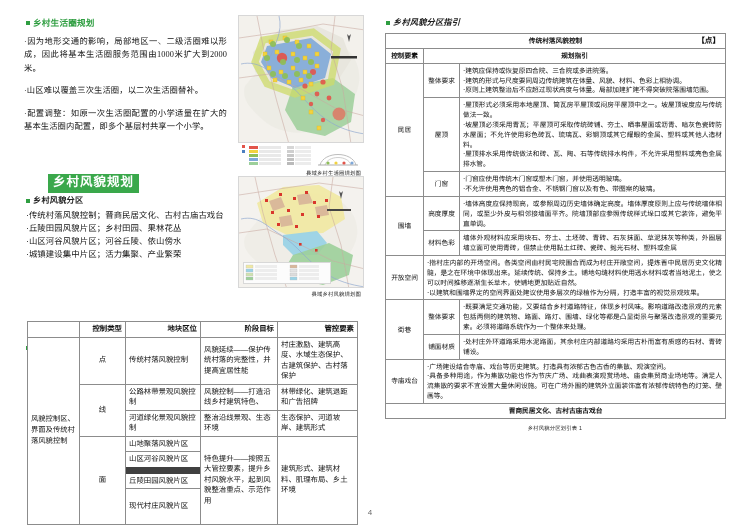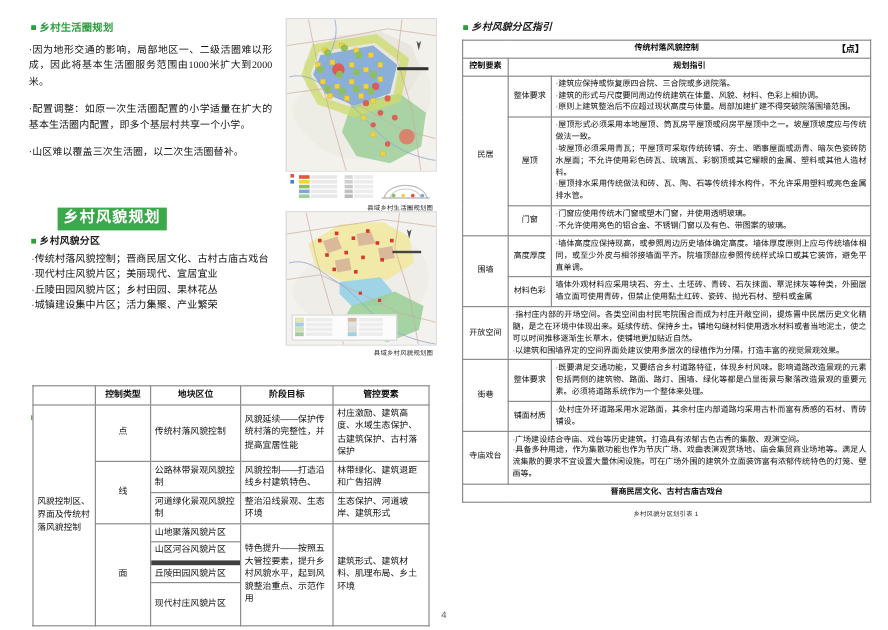--- a/index.html
+++ b/index.html
@@ -111,21 +111,21 @@
     border: 1px solid #8c8c8c;
     font-size: 7.4px;
     line-height: 1.42;
     padding: 2px 3px;
     vertical-align: middle;
     color: #121212;
     font-weight: normal;
     word-break: break-all;
   }
   table.grid th {
-    text-align: center;
+    text-align: right;
     font-weight: bold;
   }
   .tc { text-align: center; }
   .tl { text-align: left; }
 
   
   table.guide {
     border-collapse: collapse;
     table-layout: fixed;
     width: 100%;
@@ -236,37 +236,37 @@
 
     <div style="position:absolute;left:26px;top:18px;width:200px;">
       <div class="sec-head">
         <span class="sq"></span>
         <span>乡村生活圈规划</span>
       </div>
     </div>
 
     <div style="position:absolute;left:24px;top:35px;width:203px;">
       <div class="para">·因为地形交通的影响，局部地区一、二级活圈难以形成，因此将基本生活圈服务范围由1000米扩大到2000米。</div>
+      <div class="para">·山区难以覆盖三次生活圈，以二次生活圈替补。</div>
       <div class="para">·配置调整：如原一次生活圈配置的小学适量在扩大的基本生活圈内配置，即多个基层村共享一个小学。</div>
-      <div class="para">·山区难以覆盖三次生活圈，以二次生活圈替补。</div>
     </div>
 
     <div style="position:absolute;left:27px;top:172px;padding-left:21px;">
       <span class="banner">乡村风貌规划</span>
     </div>
 
     <div style="position:absolute;left:26px;top:196px;width:215px;">
       <div class="sec-head dark" style="font-size:8.2px;">
         <span class="sq"></span>
         <span>乡村风貌分区</span>
       </div>
       <ul class="bullet-list">
         <li>·传统村落风貌控制；晋商民居文化、古村古庙古戏台</li>
-        <li>·现代村庄风貌片区；美丽现代、宜居宜业</li>
         <li>·丘陵田园风貌片区；乡村田园、果林花丛</li>
+        <li>·山区河谷风貌片区；河谷丘陵、依山傍水</li>
         <li>·城镇建设集中片区；活力集聚、产业繁荣</li>
       </ul>
     </div>
 
     <div style="position:absolute;left:26px;top:306px;width:240px;">
       <div class="sec-head dark" style="font-size:10px;margin-top:36px;">
         <span class="sq"></span>
         <span>点线面结合的乡村风貌引导</span>
       </div>
     </div>
@@ -305,21 +305,21 @@
           </tr>
           <tr>
             <td class="tl">河道绿化景观风貌控制</td>
             <td class="tl">整治沿线景观、生态环境</td>
             <td class="tl">生态保护、河道坡岸、建筑形式</td>
           </tr>
           <tr>
             <td class="tc">面</td>
             <td class="tl" style="padding:0;">
               <div style="border-bottom:1px solid #8c8c8c;padding:2px 3px;">山地聚落风貌片区</div>
-              <div style="border-bottom:4px solid #404040;padding:2px 3px;font-family:Liberation Mono, monospace;">山区河谷风貌片区</div>
+              <div style="border-bottom:7px solid #404040;padding:2px 3px;">山区河谷风貌片区</div>
               <div style="border-bottom:1px solid #8c8c8c;padding:2px 3px;">丘陵田园风貌片区</div>
               <div style="padding:12px 3px 12px 3px;">现代村庄风貌片区</div>
             </td>
             <td class="tl">特色提升——按照五大管控要素，提升乡村风貌水平，起到风貌整治重点、示范作用</td>
             <td class="tl">建筑形式、建筑材料、肌理布局、乡土环境</td>
           </tr>
         </tbody>
       </table>
     </div>
 

